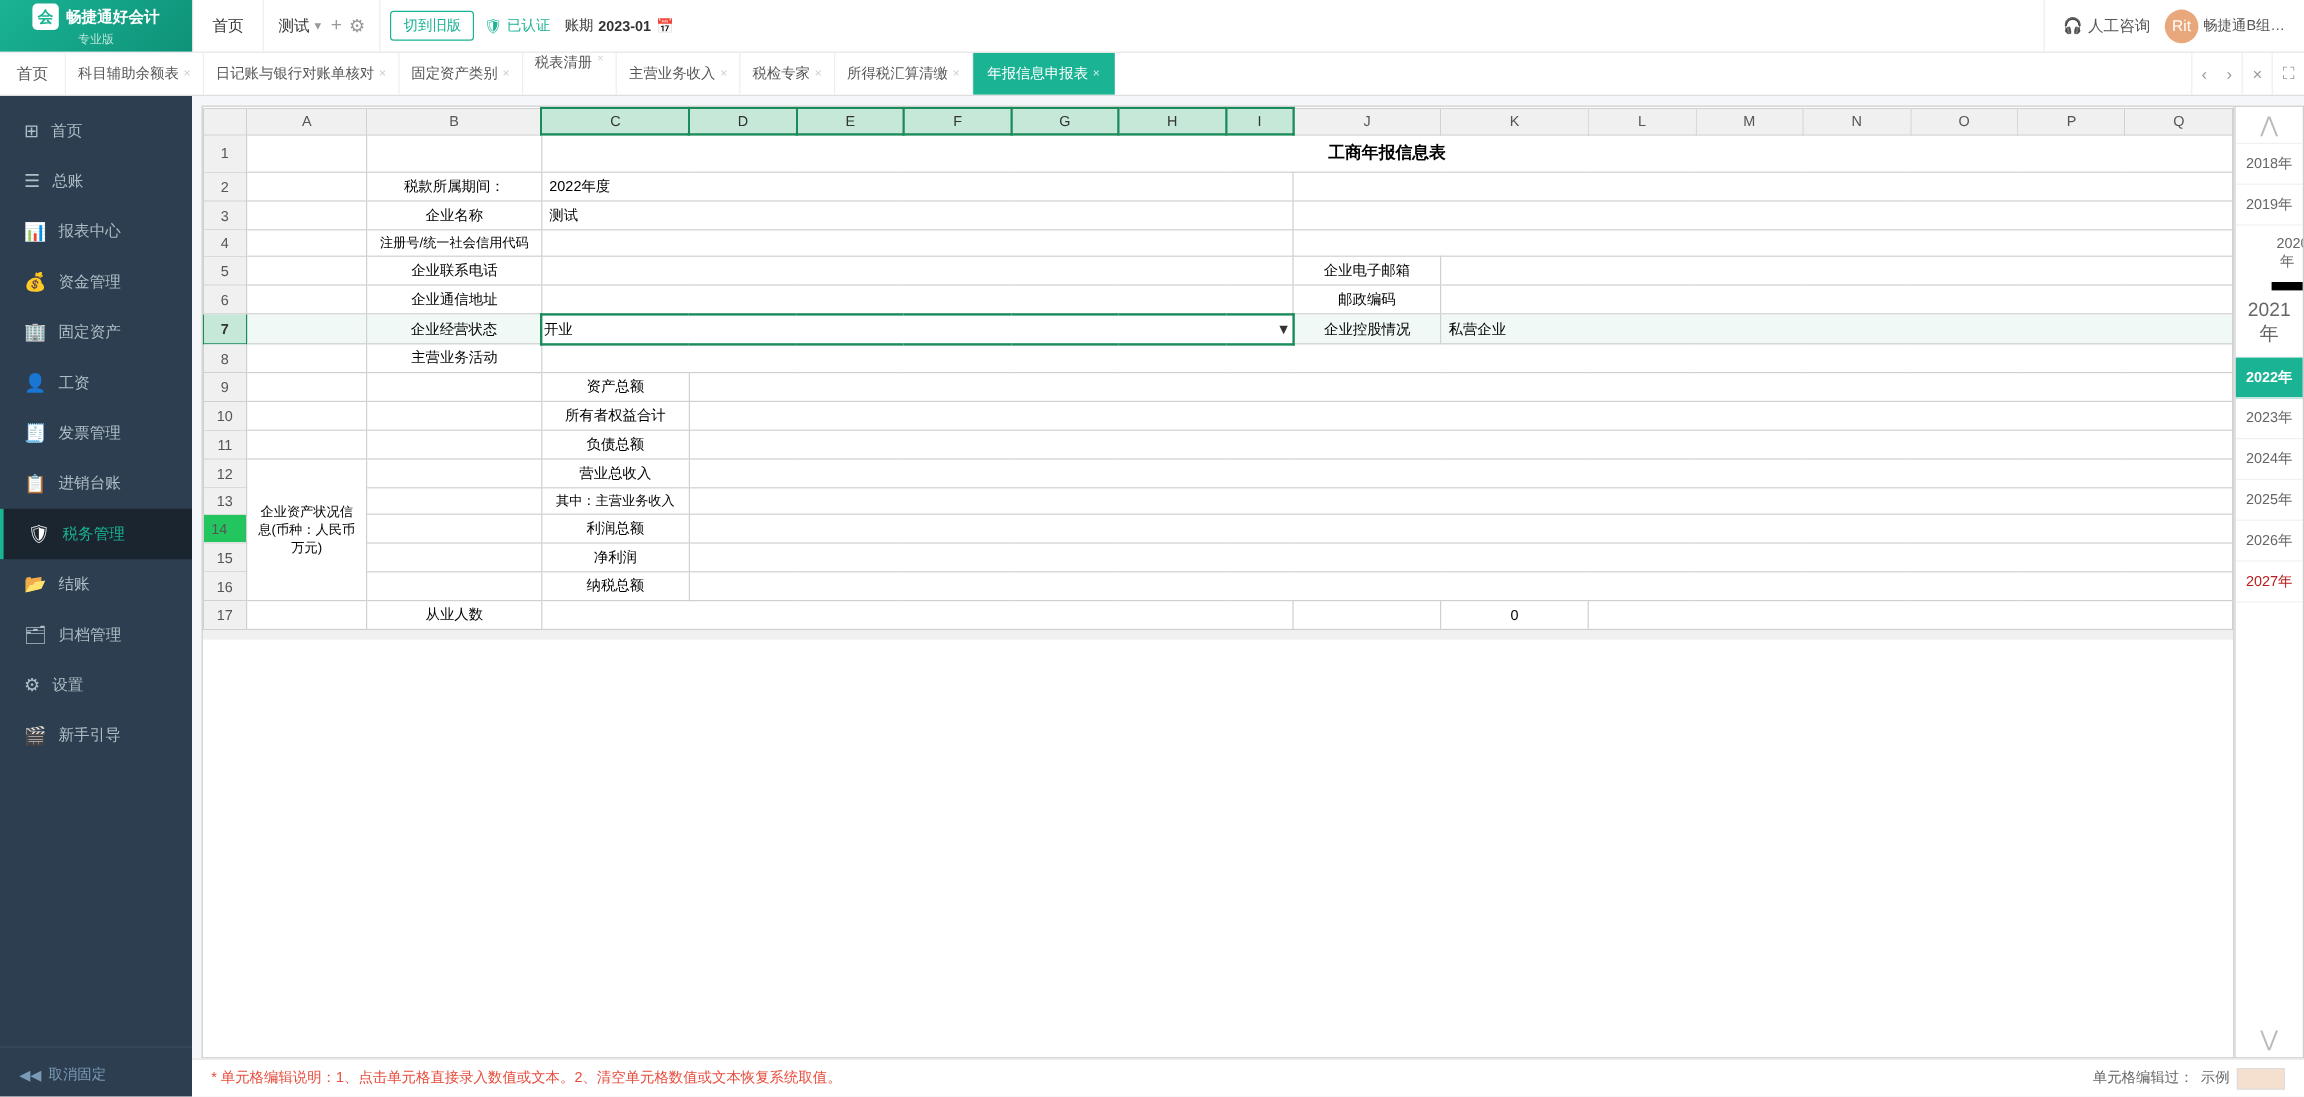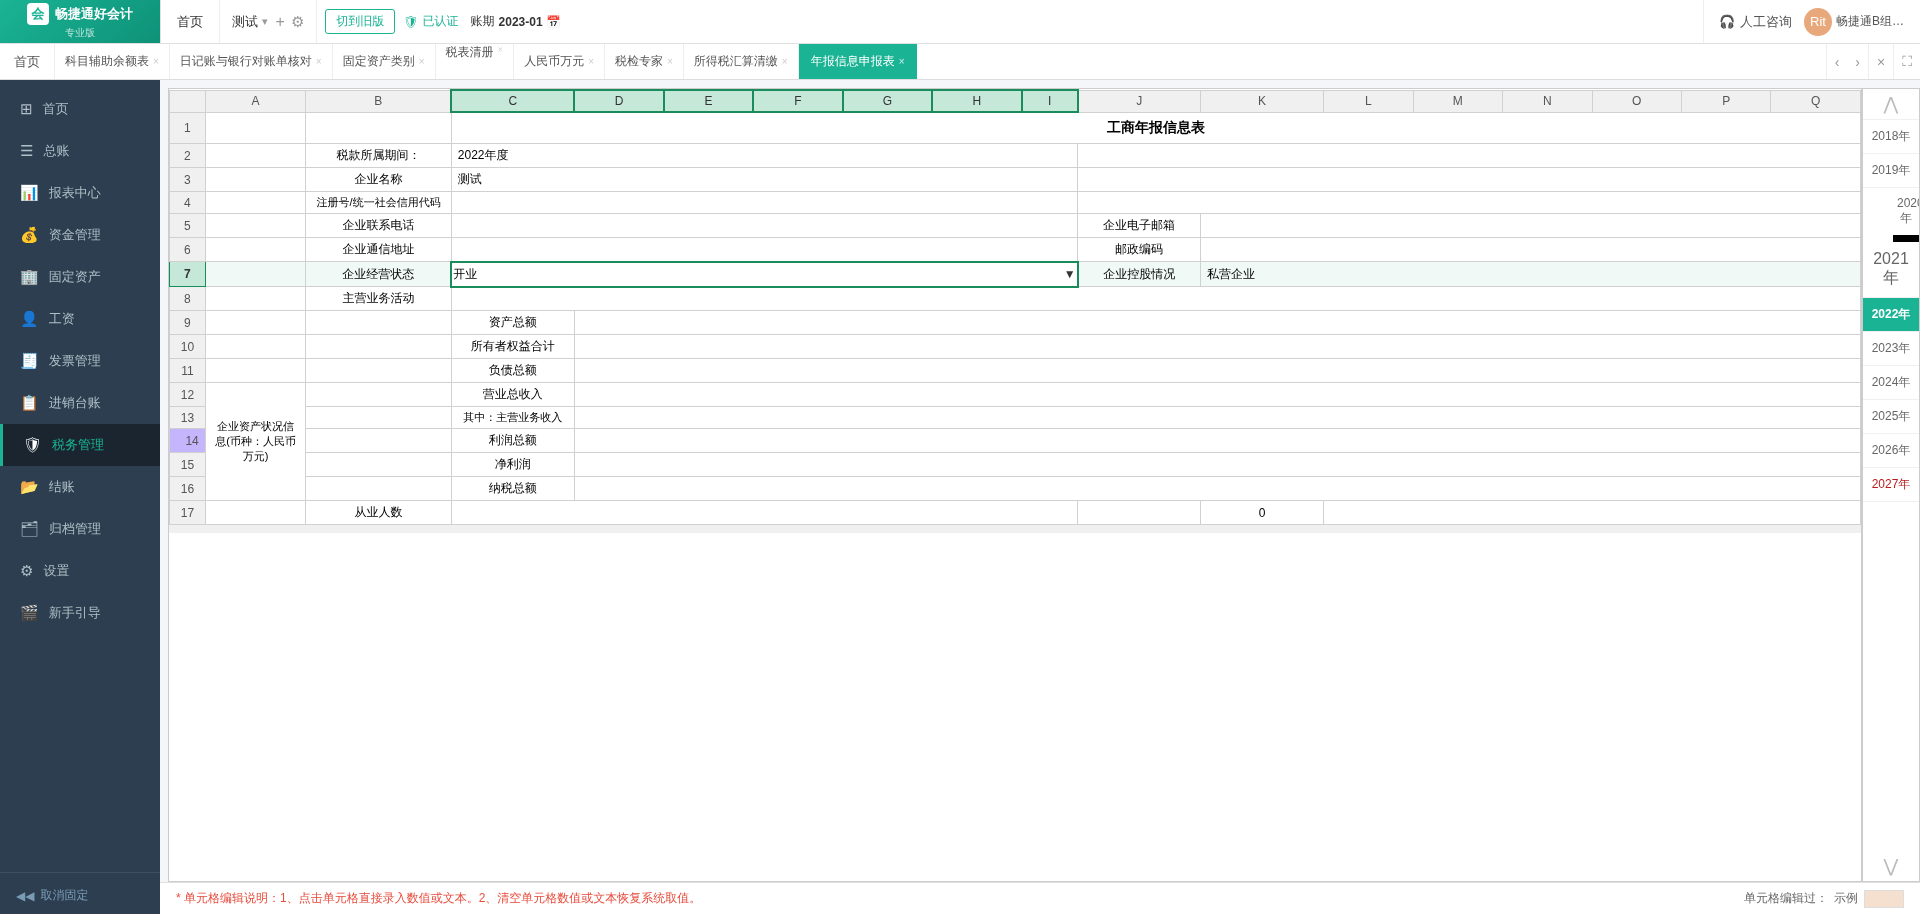--- a/index.html
+++ b/index.html
@@ -74,21 +74,21 @@
     </div>
     <div style="padding:0 10px; display:flex; align-items:center; font-size:12px; color:#555; cursor:pointer; border-right:1px solid #eee; flex-shrink:0; gap:4px;">
       <span>固定资产类别</span>
         <span style="color:#ccc; font-size:10px;">×</span>
     </div>
     <div style="padding:0 10px; display:flex; align-items:flex-start; font-size:12px; color:#555; cursor:pointer; border-right:1px solid #eee; flex-shrink:0; gap:4px;font-family:Liberation Serif, serif;">
       <span>税表清册</span>
         <span style="color:#ccc; font-size:10px;">×</span>
     </div>
     <div style="padding:0 10px; display:flex; align-items:center; font-size:12px; color:#555; cursor:pointer; border-right:1px solid #eee; flex-shrink:0; gap:4px;">
-      <span>人民币万元</span>
+      <span>主营业务收入</span>
         <span style="color:#ccc; font-size:10px;">×</span>
     </div>
     <div style="padding:0 10px; display:flex; align-items:center; font-size:12px; color:#555; cursor:pointer; border-right:1px solid #eee; flex-shrink:0; gap:4px;">
       <span>税检专家</span>
         <span style="color:#ccc; font-size:10px;">×</span>
     </div>
     <div style="padding:0 10px; display:flex; align-items:center; font-size:12px; color:#555; cursor:pointer; border-right:1px solid #eee; flex-shrink:0; gap:4px;">
       <span>所得税汇算清缴</span>
         <span style="color:#ccc; font-size:10px;">×</span>
     </div>
@@ -321,21 +321,21 @@
               </tr>
 
               <tr>
                 <td style="background:#f0f0f0; border:1px solid #d0d0d0; text-align:center; color:#555; position:sticky; left:0; z-index:1; padding:3px 6px;">13</td>
                 <td style="border:1px solid #d0d0d0; padding:3px 6px;"></td>
                 <td style="border:1px solid #d0d0d0; text-align:center; padding:3px 6px; font-size:11px;">其中：主营业务收入</td>
                 <td colspan="14" style="border:1px solid #d0d0d0; padding:3px 6px;"></td>
               </tr>
 
               <tr>
-                <td style="background:#c4b5fd; border:1px solid #d0d0d0; text-align:right; color:#555; position:sticky; left:0; z-index:1; padding:3px 6px;">14</td>
+                <td style="background:#22c55e; border:1px solid #d0d0d0; text-align:left; color:#555; position:sticky; left:0; z-index:1; padding:3px 6px;">14</td>
                 <td style="border:1px solid #d0d0d0; padding:3px 6px;"></td>
                 <td style="border:1px solid #d0d0d0; text-align:center; padding:3px 6px;">利润总额</td>
                 <td colspan="14" style="border:1px solid #d0d0d0; padding:3px 6px;"></td>
               </tr>
 
               <tr>
                 <td style="background:#f0f0f0; border:1px solid #d0d0d0; text-align:center; color:#555; position:sticky; left:0; z-index:1; padding:3px 6px;">15</td>
                 <td style="border:1px solid #d0d0d0; padding:3px 6px;"></td>
                 <td style="border:1px solid #d0d0d0; text-align:center; padding:3px 6px;">净利润</td>
                 <td colspan="14" style="border:1px solid #d0d0d0; padding:3px 6px;"></td>

